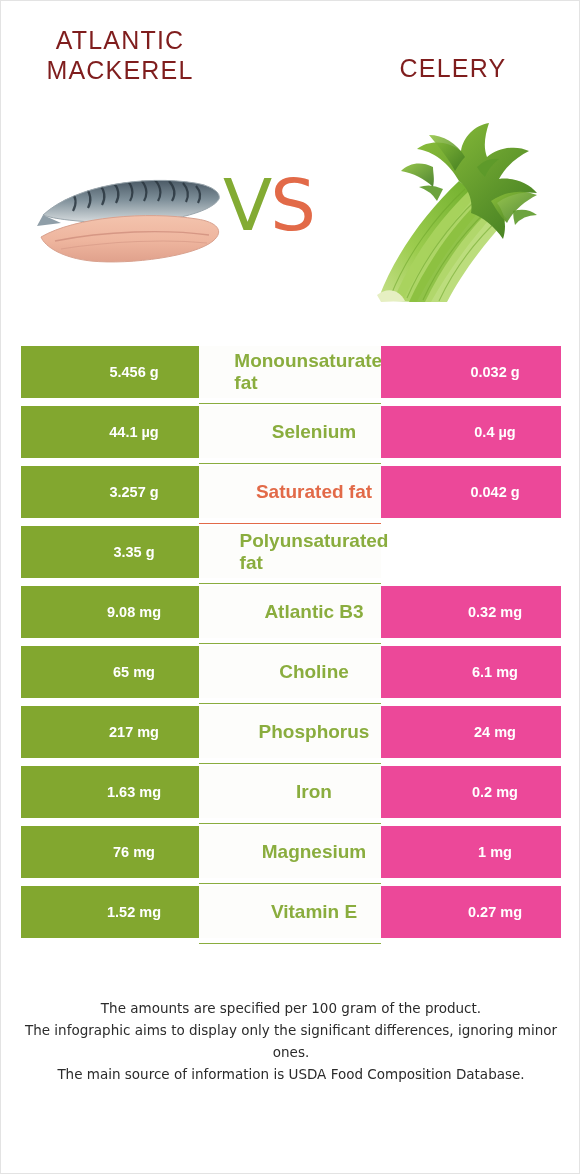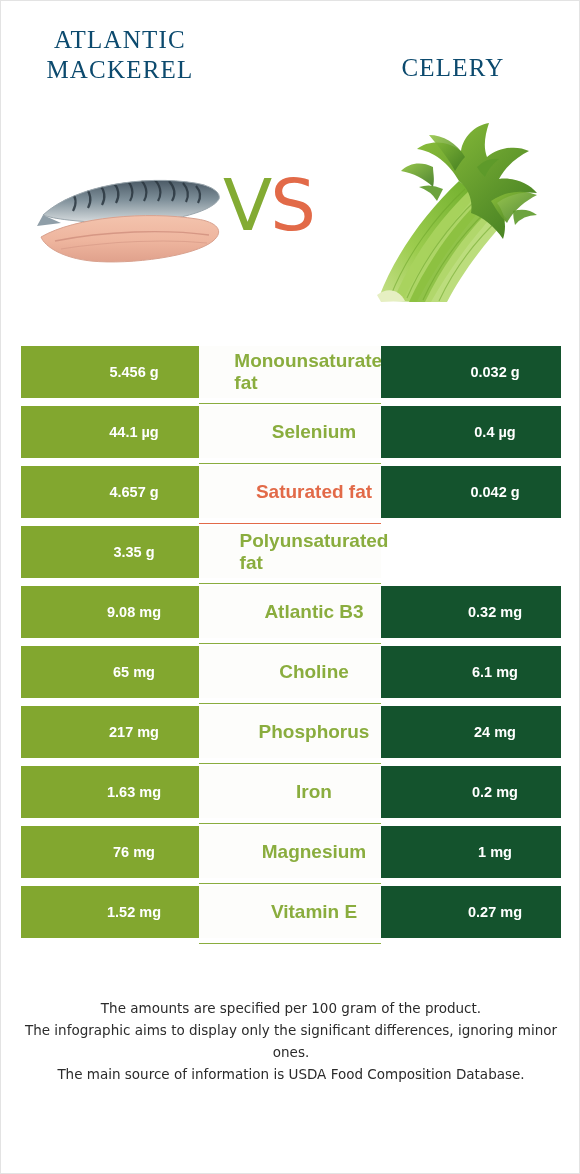--- a/index.html
+++ b/index.html
@@ -22,26 +22,26 @@
 
   
   .header {
     position: absolute;
     left: 0; top: 0;
     width: 580px;
     height: 320px;
   }
   .title {
     position: absolute;
-    font-family: Liberation Serif, serif;
+    font-family: Liberation Sans, sans-serif;
     font-weight: 300;
     font-size: 25px;
     letter-spacing: 1.2px;
     line-height: 30px;
-    color: #0c4a6e;
+    color: #7f1d1d;
     text-transform: uppercase;
     text-align: center;
     white-space: pre-line;
   }
   .title-left {
     left: 14px; top: 24px;
     width: 210px;
   }
   .title-right {
     left: 352px; top: 52px;
@@ -103,21 +103,21 @@
     color: #ffffff;
   }
   .cell-mid {
     width: 182px;
     background: #fdfdfb;
     font-weight: 700;
     font-size: 19px;
   }
   .cell-right {
     width: 180px;
-    background: #14532d;
+    background: #ec4899;
     color: #ffffff;
   }
   .mid-green { color: #8aad3e; }
   .mid-red   { color: #e26a48; }
 
   
   .divider {
     position: absolute;
     left: 178px;
     bottom: -4px;
@@ -255,21 +255,21 @@
     </div>
 
     <div class="row">
       <div class="cell cell-left">44.1 µg</div>
       <div class="cell cell-mid mid-green">Selenium</div>
       <div class="cell cell-right">0.4 µg</div>
       <div class="divider green"></div>
     </div>
 
     <div class="row">
-      <div class="cell cell-left">4.657 g</div>
+      <div class="cell cell-left">3.257 g</div>
       <div class="cell cell-mid mid-red">Saturated fat</div>
       <div class="cell cell-right">0.042 g</div>
       <div class="divider red"></div>
     </div>
 
     <div class="row">
       <div class="cell cell-left">3.35 g</div>
       <div class="cell cell-mid mid-green">Polyunsaturated fat</div>
       <div class="divider green"></div>
     </div>

